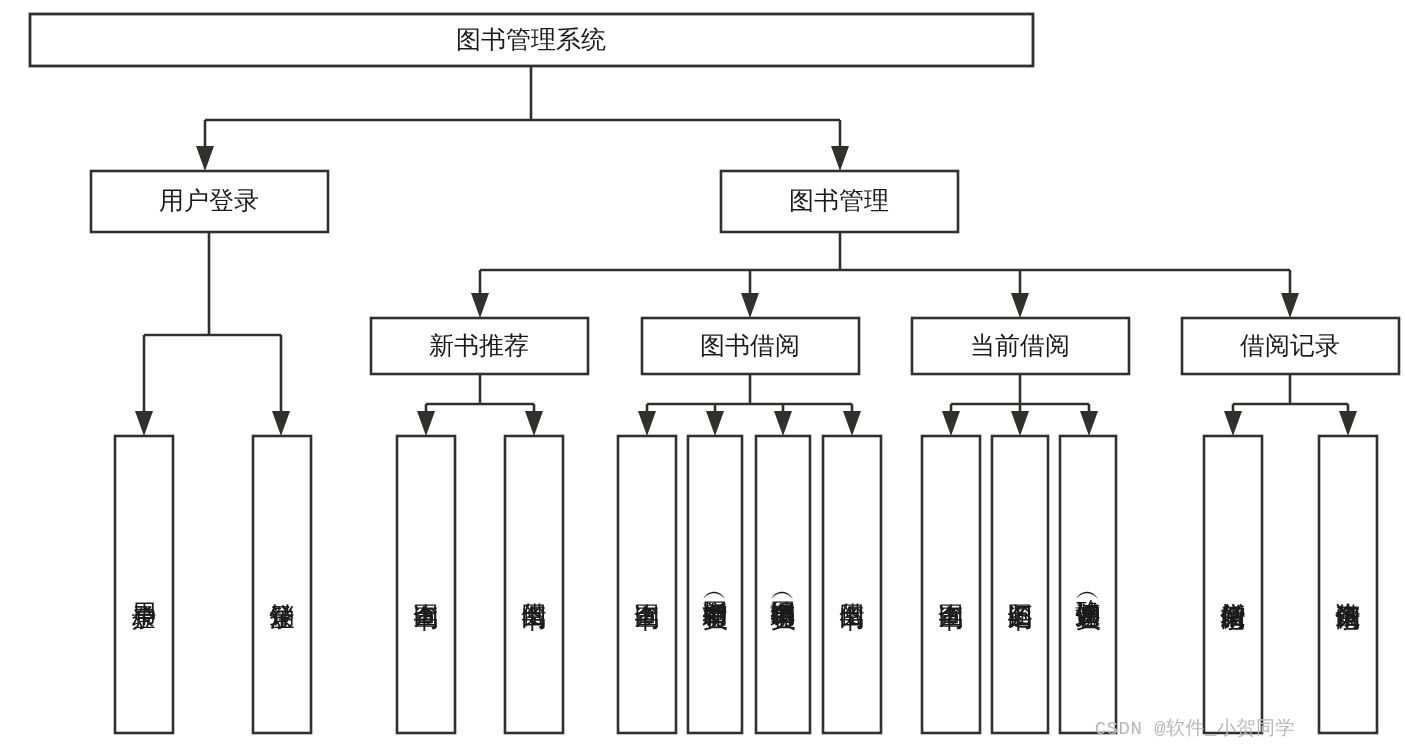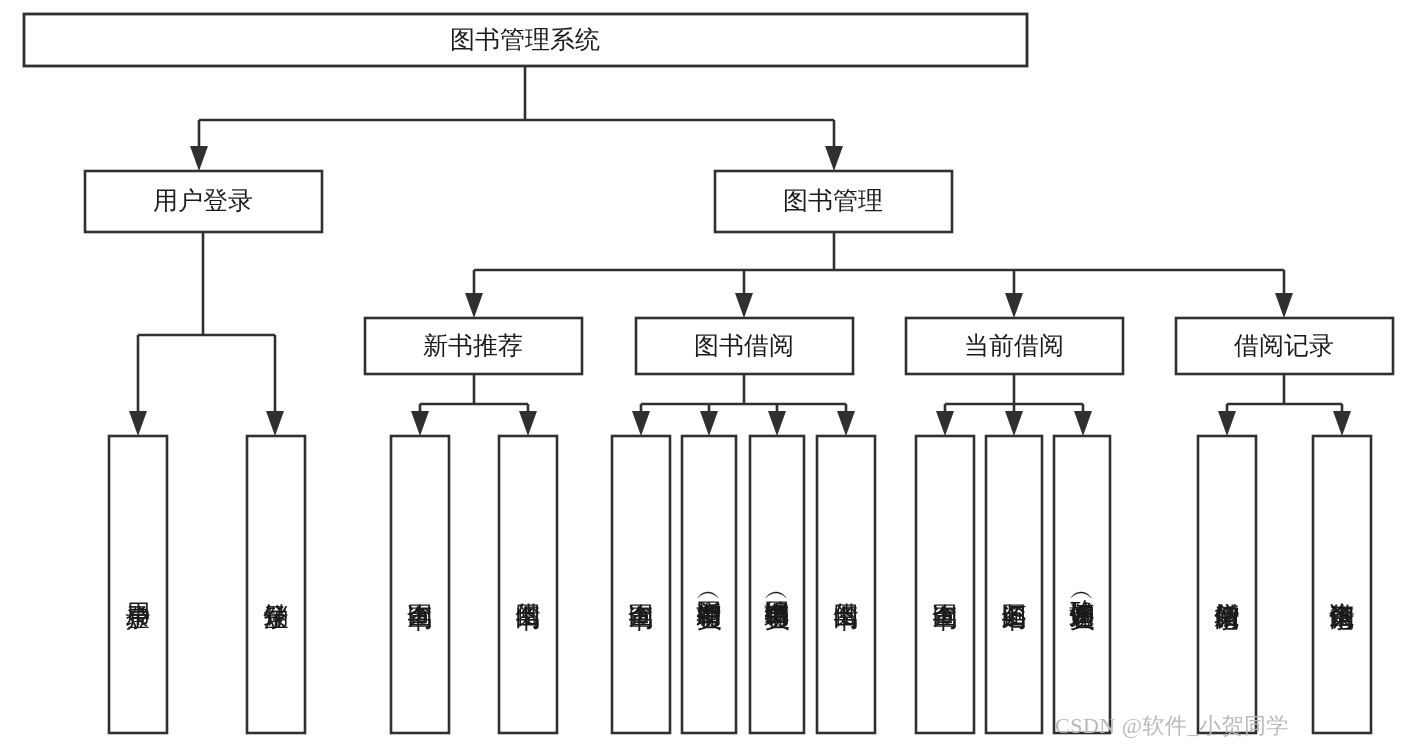--- a/index.html
+++ b/index.html
@@ -9,21 +9,21 @@
   }
   body {
     width: 1405px;
     height: 747px;
     font-family: "Liberation Sans", sans-serif;
     position: relative;
     overflow: hidden;
   }
   #diagram-root {
     position: absolute;
-    left: 4px;
+    left: 10px;
     top: 0;
     width: 1293px;
     height: 747px;
   }
   svg { display: block; }
   .node-box {
     fill: #ffffff;
     stroke: #30302f;
     stroke-width: 2.6;
   }
@@ -64,22 +64,22 @@
     font-size: 25px;
     line-height: 1.08;
     color: #1b1b1b;
     letter-spacing: 1px;
     white-space: nowrap;
   }
   .watermark {
     position: absolute;
     right: 8px;
     bottom: 6px;
-    font-family: Liberation Serif, serif;
-    font-size: 22px;
+    font-family: Liberation Mono, monospace;
+    font-size: 19px;
     color: #b9b9b9;
     letter-spacing: 0.5px;
     white-space: nowrap;
     text-align: center;
   }
 </style>
 </head>
 <body>
 
 <div id="diagram-root">

